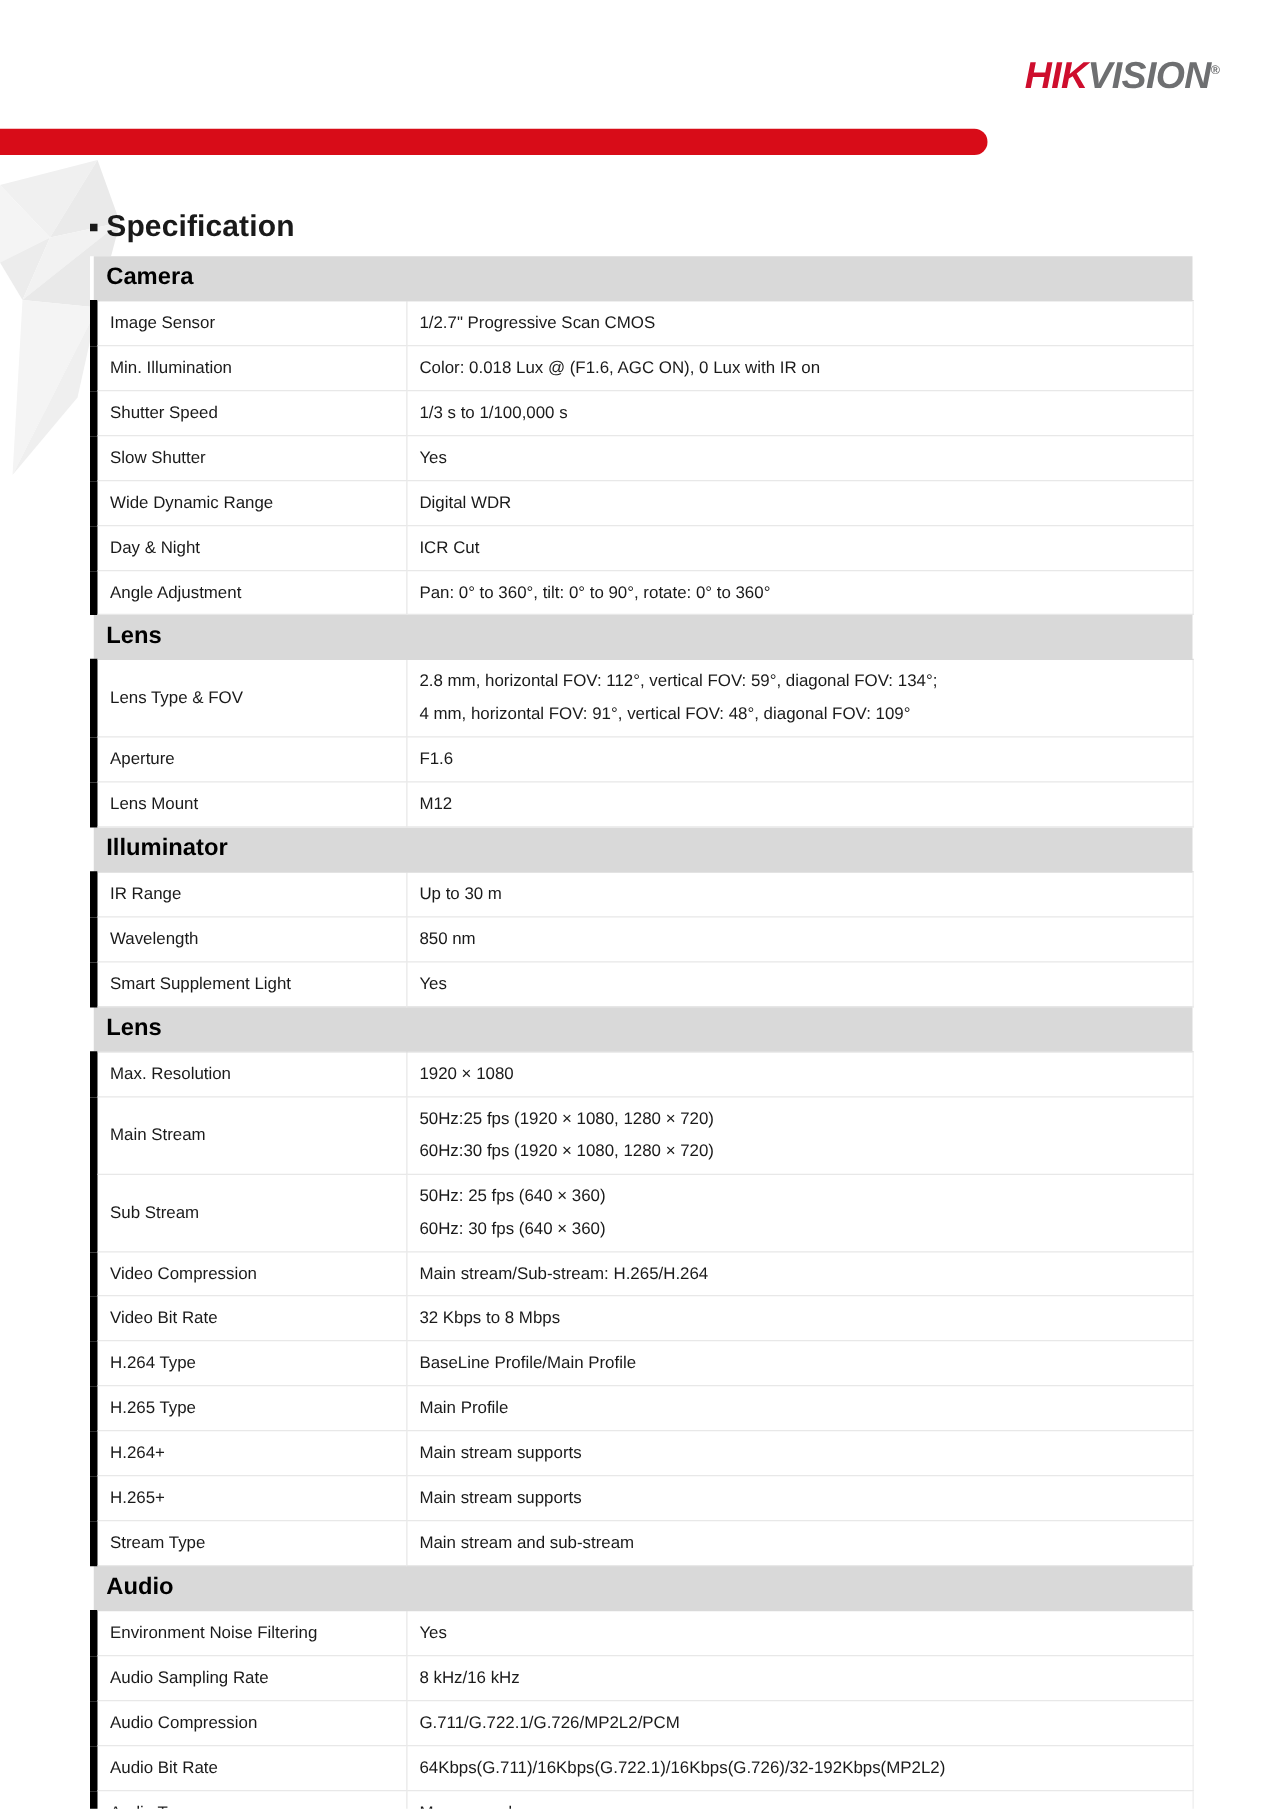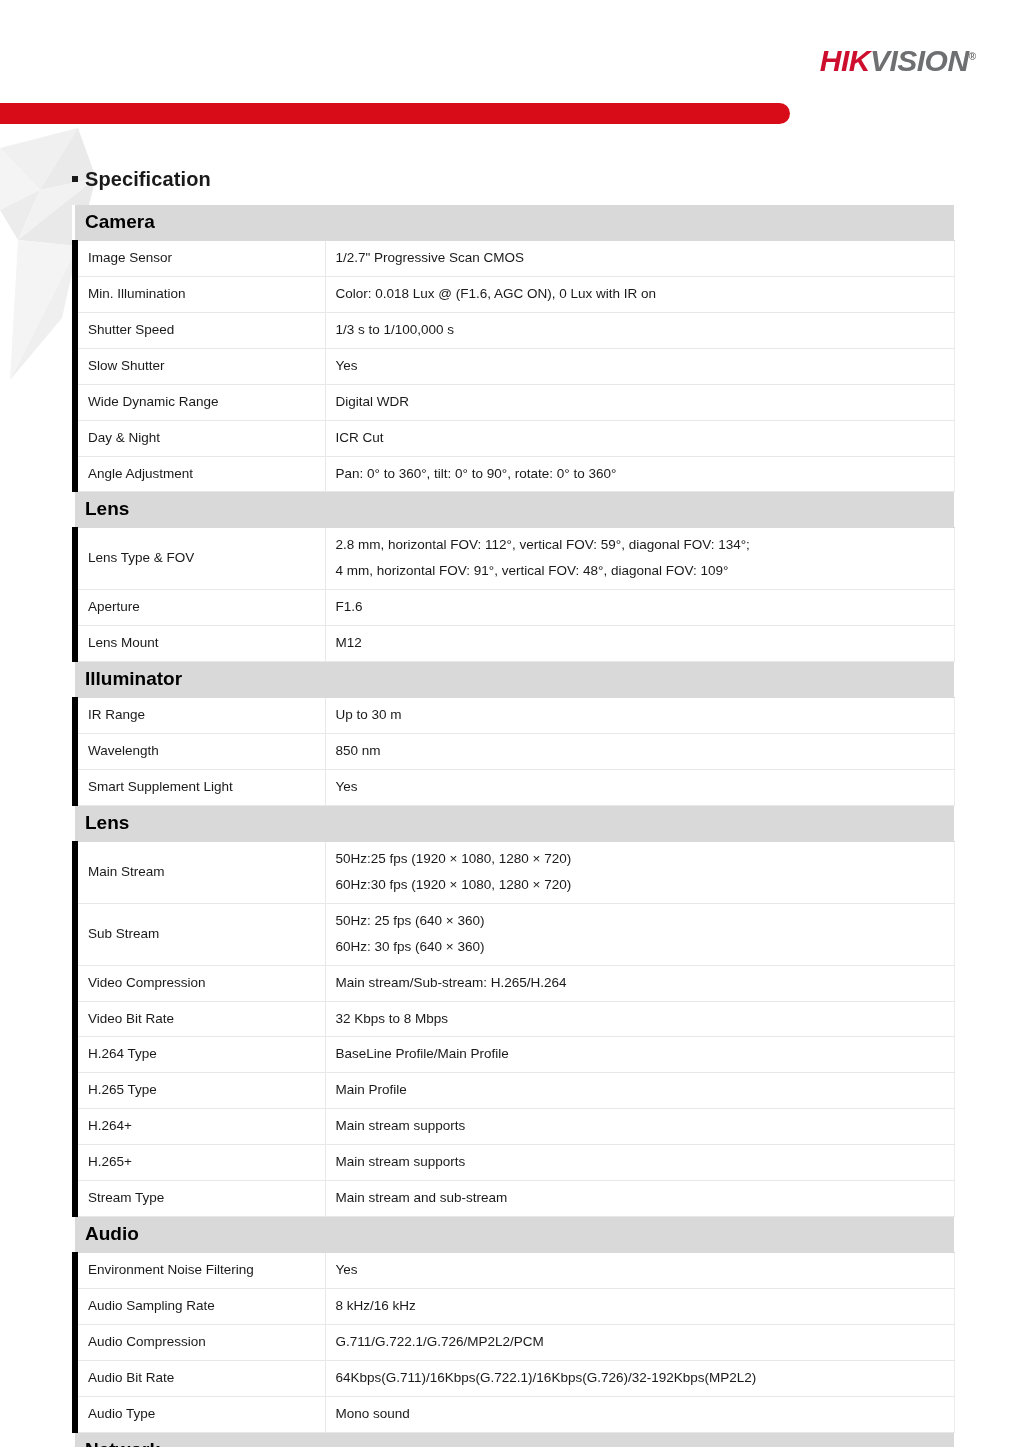--- a/index.html
+++ b/index.html
@@ -59,21 +59,21 @@
     width: 790px; height: 21px;
     background: #D80C18;
     border-radius: 0 11px 11px 0;
     z-index: 2;
   }
 
   
   #spec-title {
     position: absolute;
     left: 72px; top: 168px;
-    font-size: 20px;
+    font-size: 24px;
     font-weight: bold;
     color: #1a1a1a;
     letter-spacing: 0.1px;
     z-index: 3;
     white-space: nowrap;
   }
   #spec-title .sq {
     display: inline-block;
     width: 6px; height: 6px;
     background: #1a1a1a;
@@ -244,20 +244,26 @@
         <tr class="data-row">
           <td class="label-cell">Smart Supplement Light</td>
           <td class="value-cell">
             <span class="vline">Yes</span>
           </td>
         </tr>
         <tr class="section-row">
           <td colspan="2">Lens</td>
         </tr>
         <tr class="data-row">
+          <td class="label-cell">Max. Resolution</td>
+          <td class="value-cell">
+            <span class="vline">1920 × 1080</span>
+          </td>
+        </tr>
+        <tr class="data-row">
           <td class="label-cell">Main Stream</td>
           <td class="value-cell">
             <span class="vline">50Hz:25 fps (1920 × 1080, 1280 × 720)</span>
             <span class="vline">60Hz:30 fps (1920 × 1080, 1280 × 720)</span>
           </td>
         </tr>
         <tr class="data-row">
           <td class="label-cell">Sub Stream</td>
           <td class="value-cell">
             <span class="vline">50Hz: 25 fps (640 × 360)</span>

